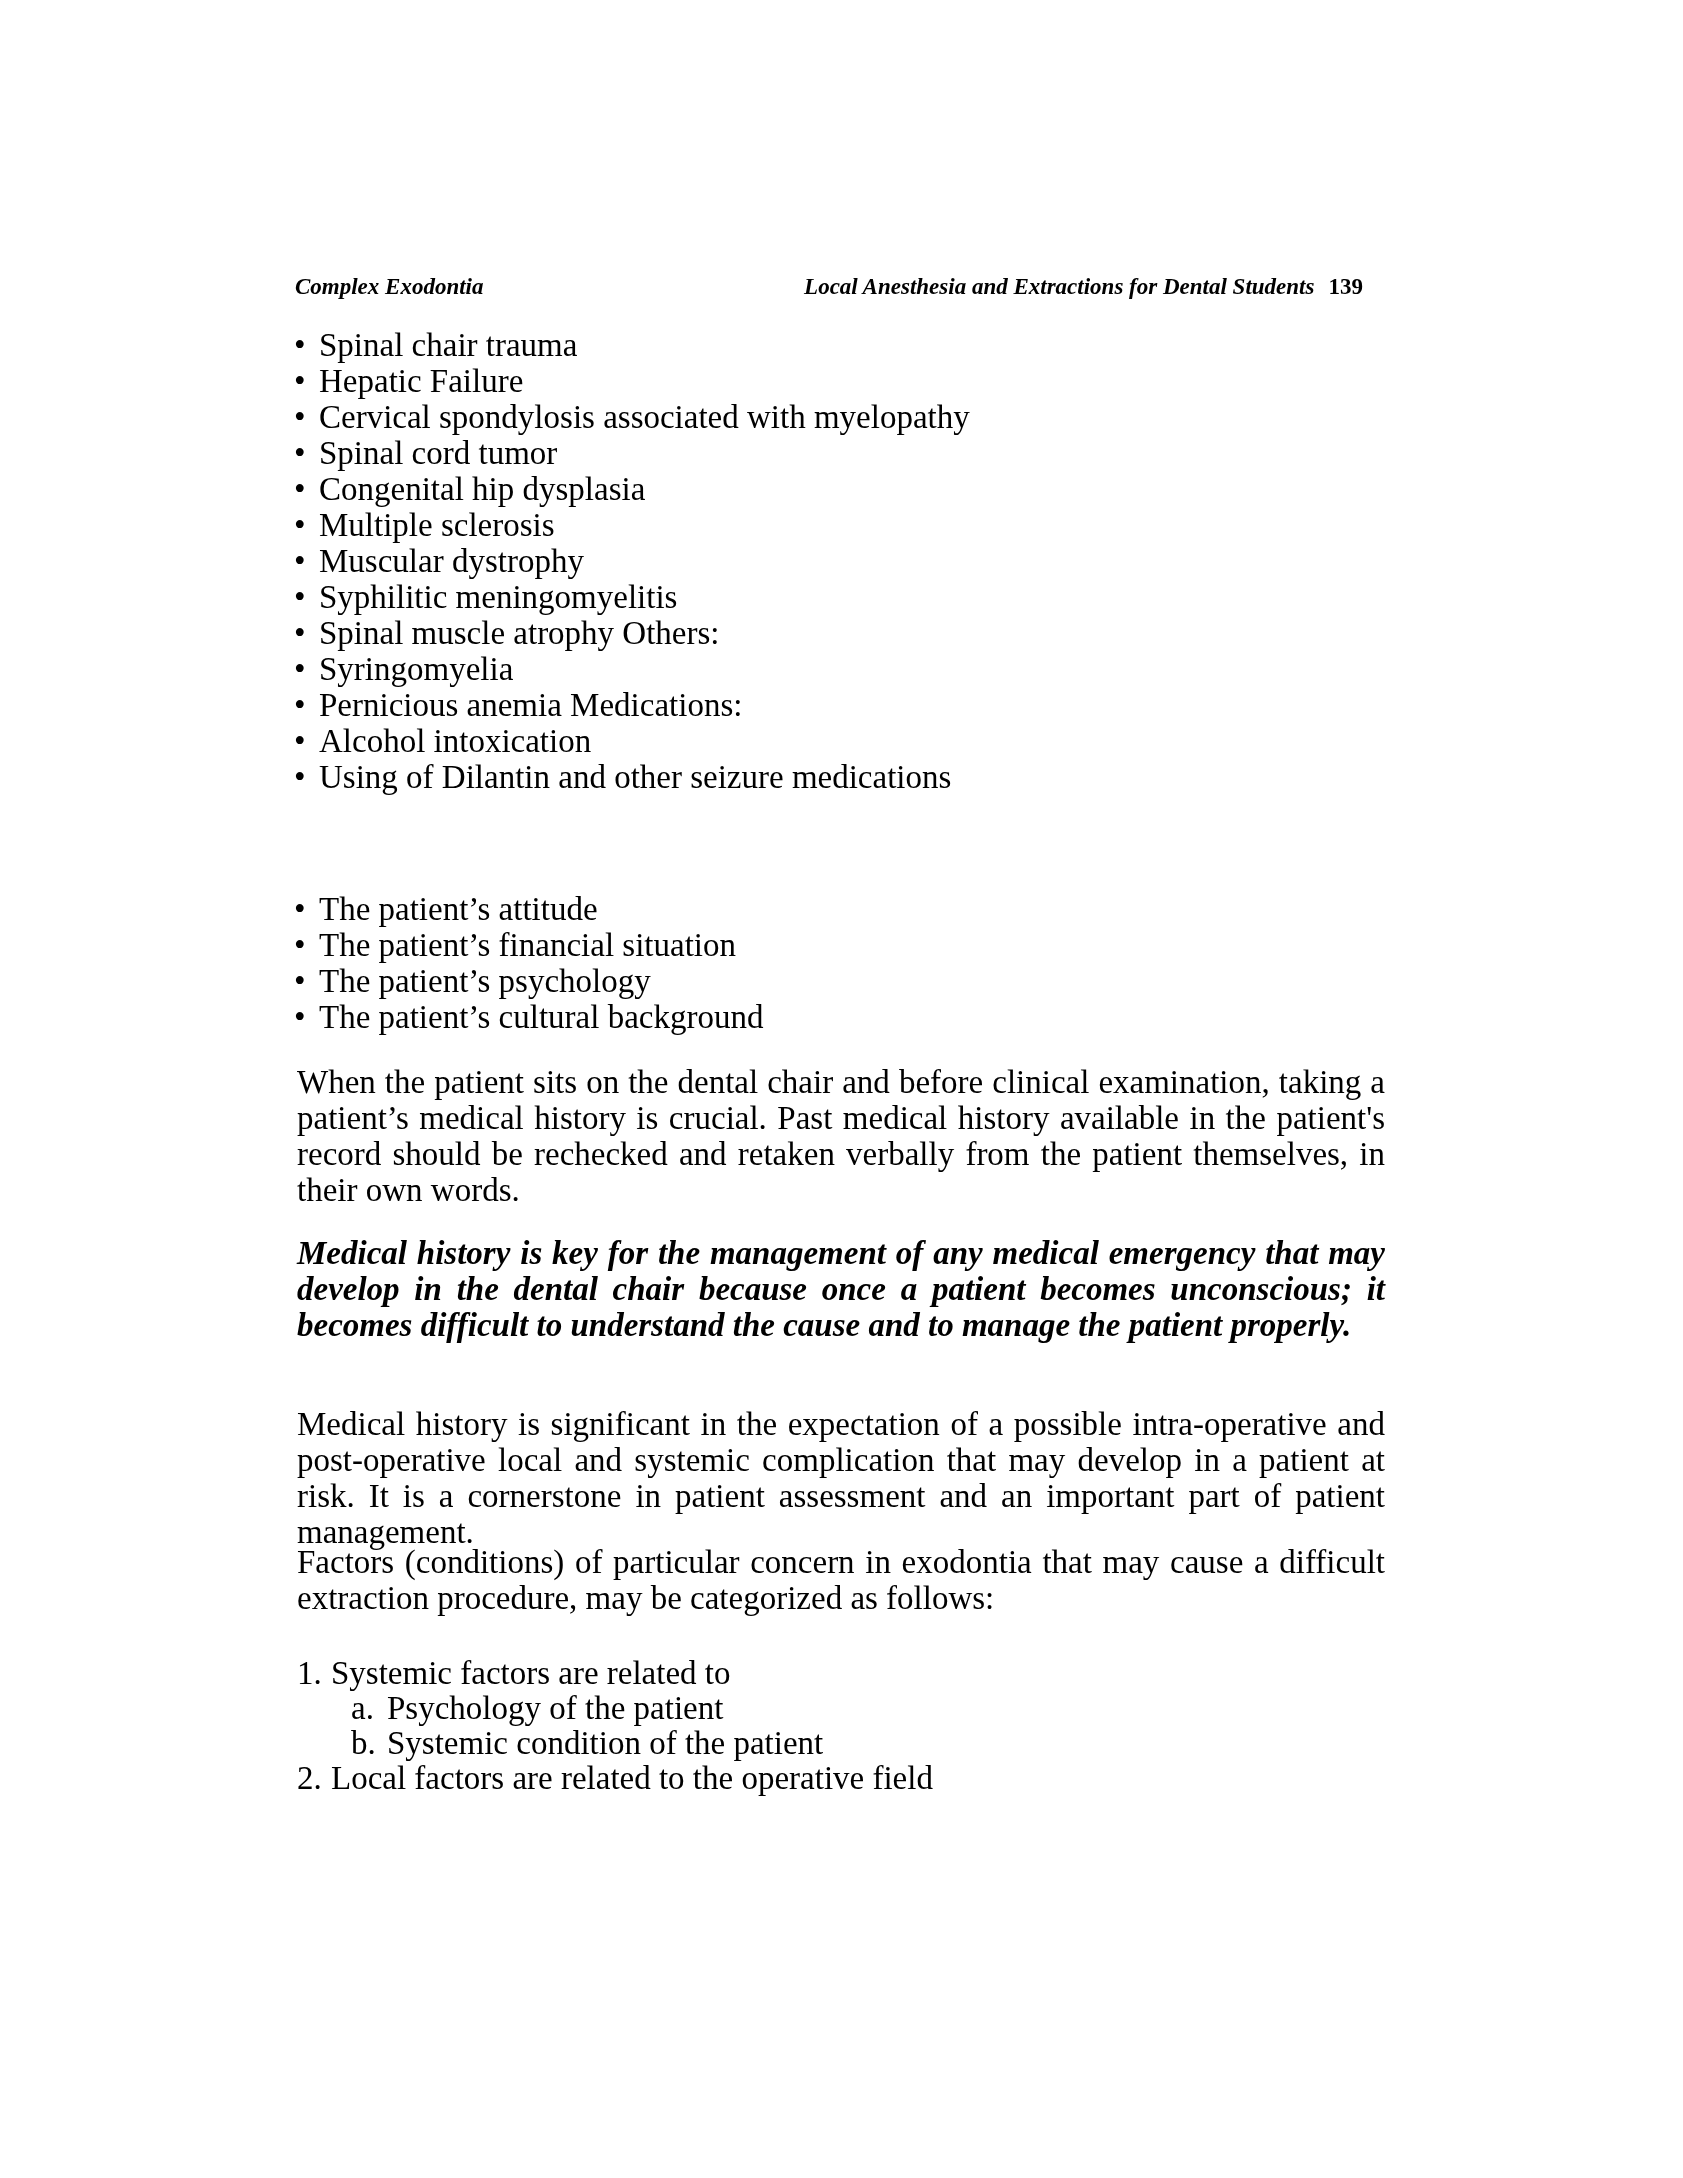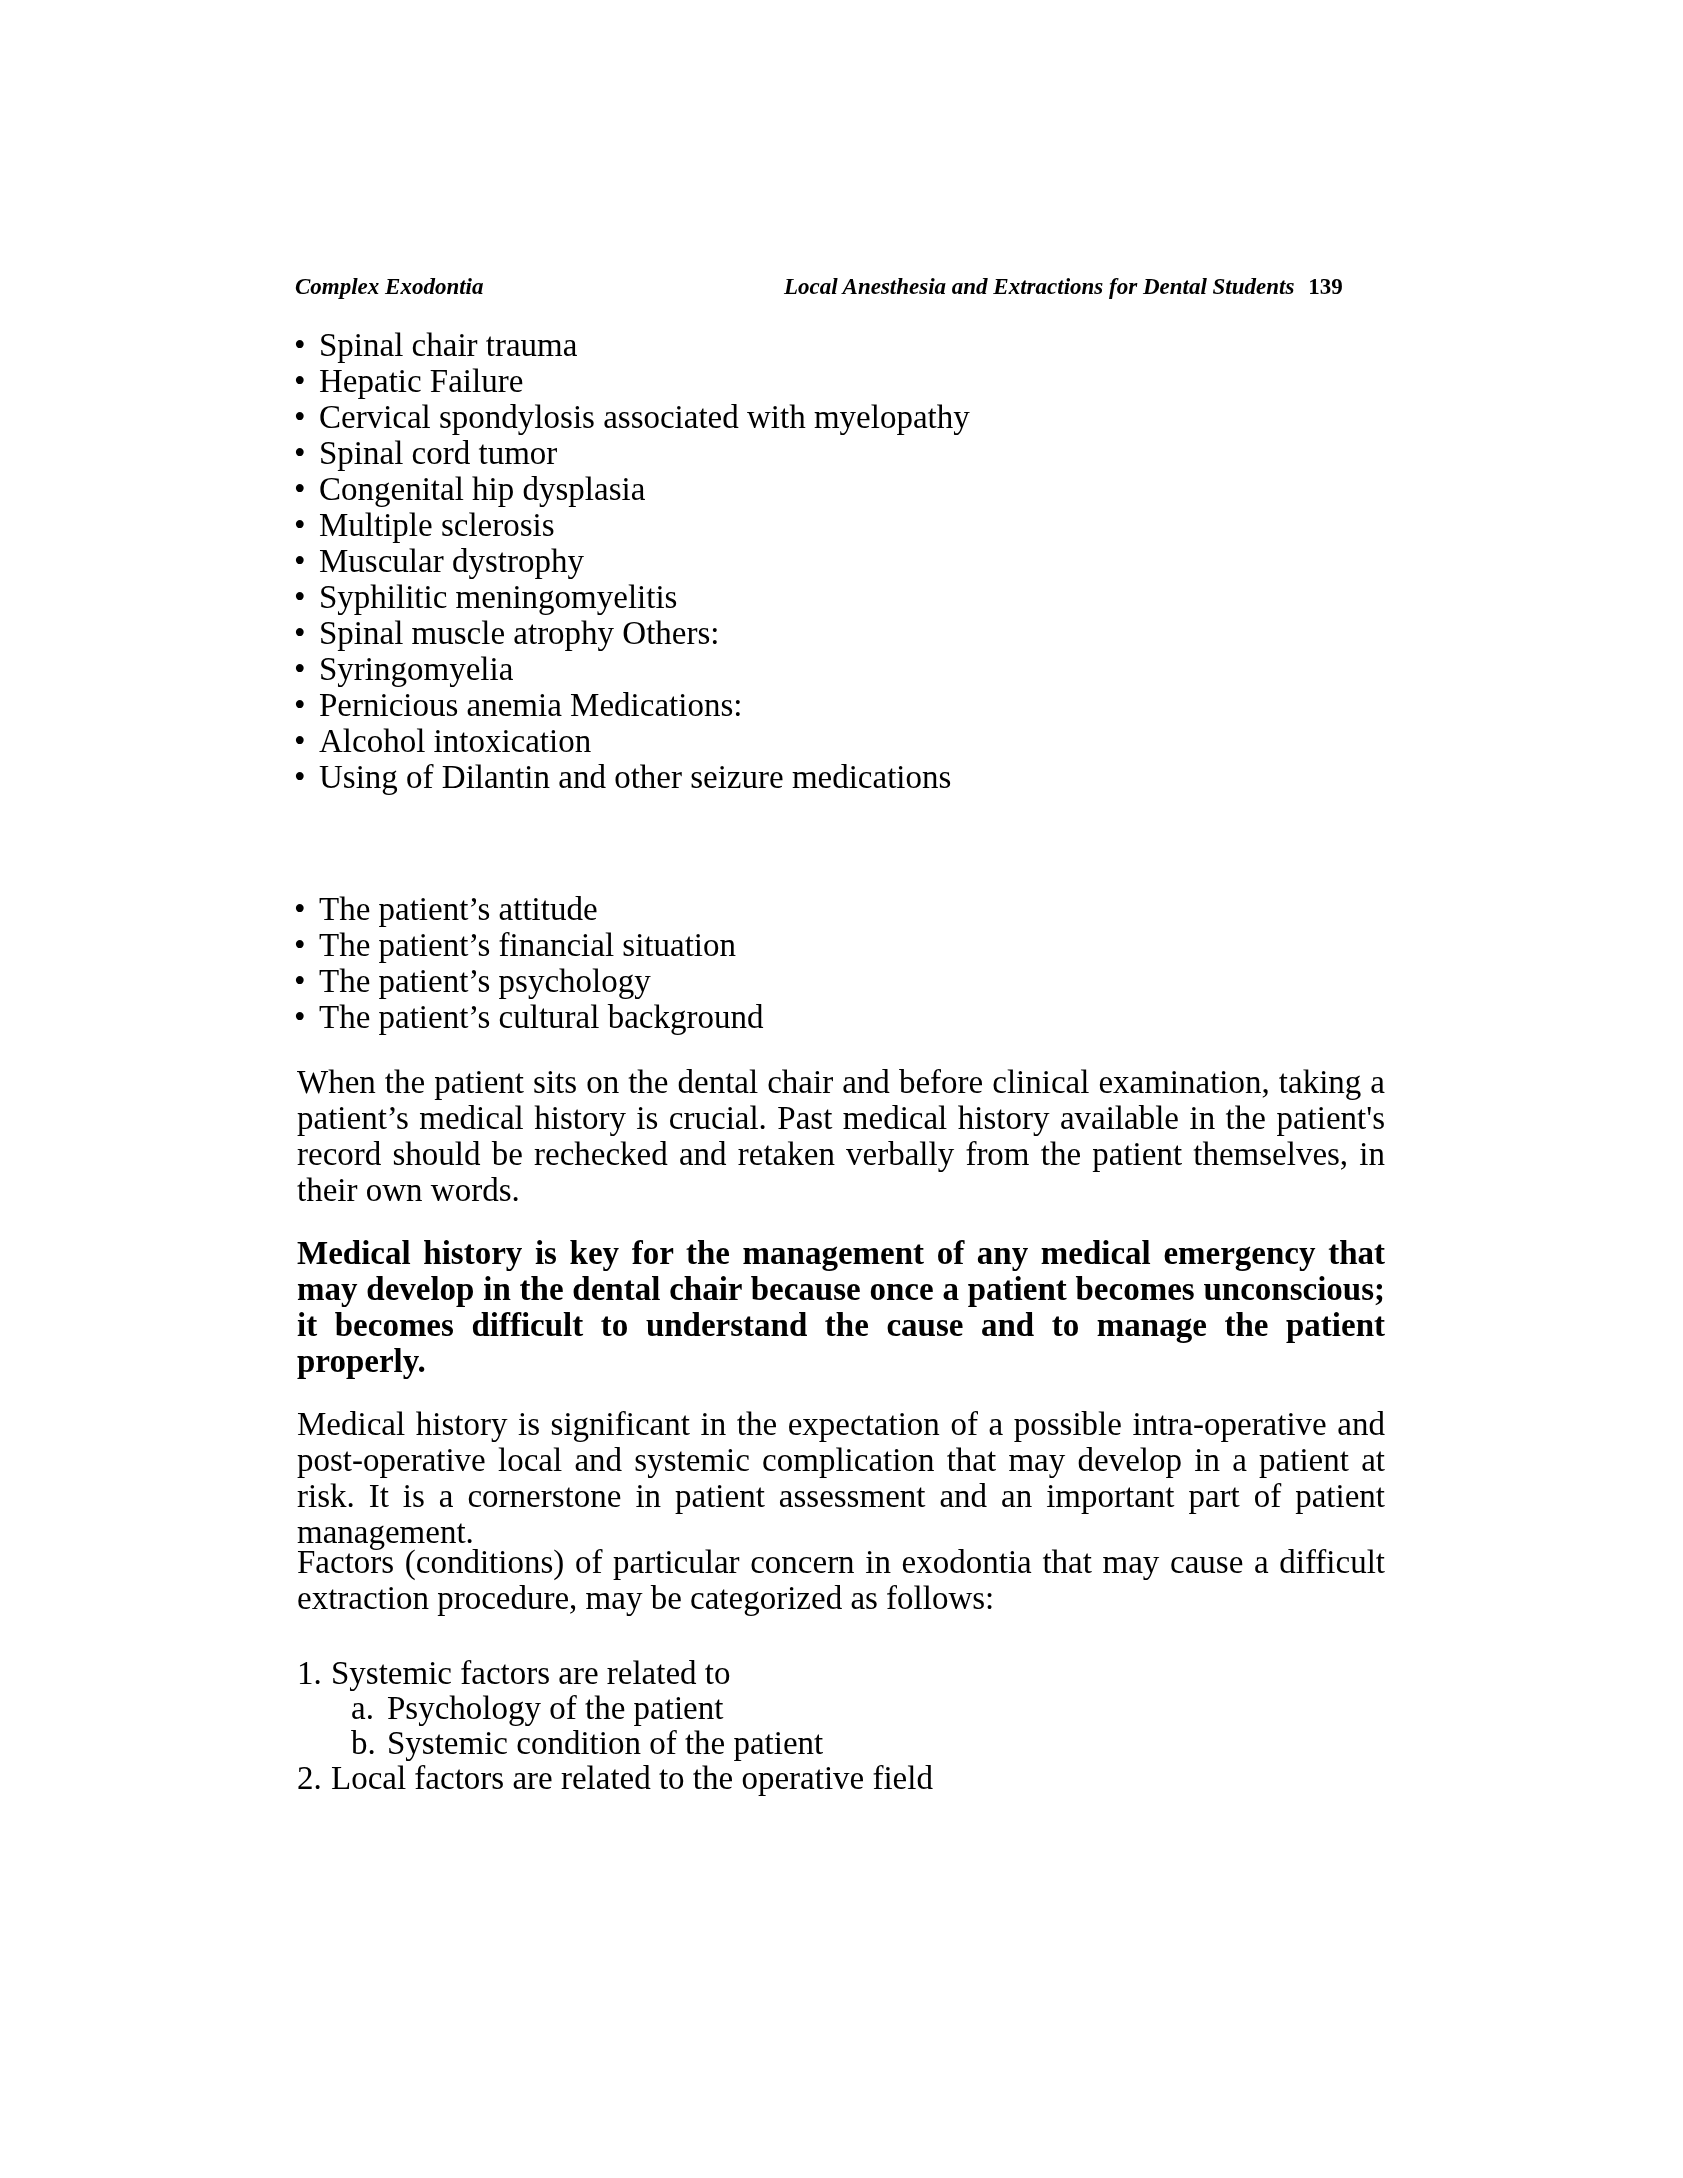--- a/index.html
+++ b/index.html
@@ -1,24 +1,24 @@
 <!DOCTYPE html>
 <html><head>
 <meta charset="utf-8">
 <style>
   html, body { margin: 0; padding: 0; background: #ffffff; }
   body { width: 1683px; height: 2178px; position: relative; overflow: hidden; }
   .page { position: absolute; left: 0; top: 0; width: 1683px; height: 2178px; background: #ffffff; color: #000000; font-family: "Liberation Serif", "DejaVu Serif", serif; }
   .hdr { position: absolute; top: 274px; height: 26px; line-height: 26px; font-size: 23px; font-weight: bold; font-style: italic; white-space: nowrap; }
   .hdr-left { left: 295px; }
-  .hdr-right { left: 784px; width: 599px; text-align: left; }
+  .hdr-right { left: 784px; width: 599px; text-align: center; }
   .hdr-right .pg { font-style: normal; margin-left: 14px; }
   .block { position: absolute; left: 297px; width: 1088px; font-size: 33px; line-height: 36px; }
   .block p { margin: 0; text-align: justify; }
-  .block.bi p { font-weight: bold; }
+  .block.bi p { font-weight: bold; font-style: italic; }
   ul.bul { list-style: none; margin: 0; padding: 0; }
   ul.bul li { position: relative; padding-left: 22px; white-space: nowrap; }
   ul.bul li .dot { position: absolute; left: -3px; top: 0; }
   ol.num { list-style: none; margin: 0; padding: 0; }
   ol.num li { position: relative; white-space: nowrap; }
   ol.num .marker { display: inline-block; width: 34px; }
   ol.num .sub { padding-left: 54px; }
   ol.num .sub .marker { width: 36px; }
 </style>
 </head>

